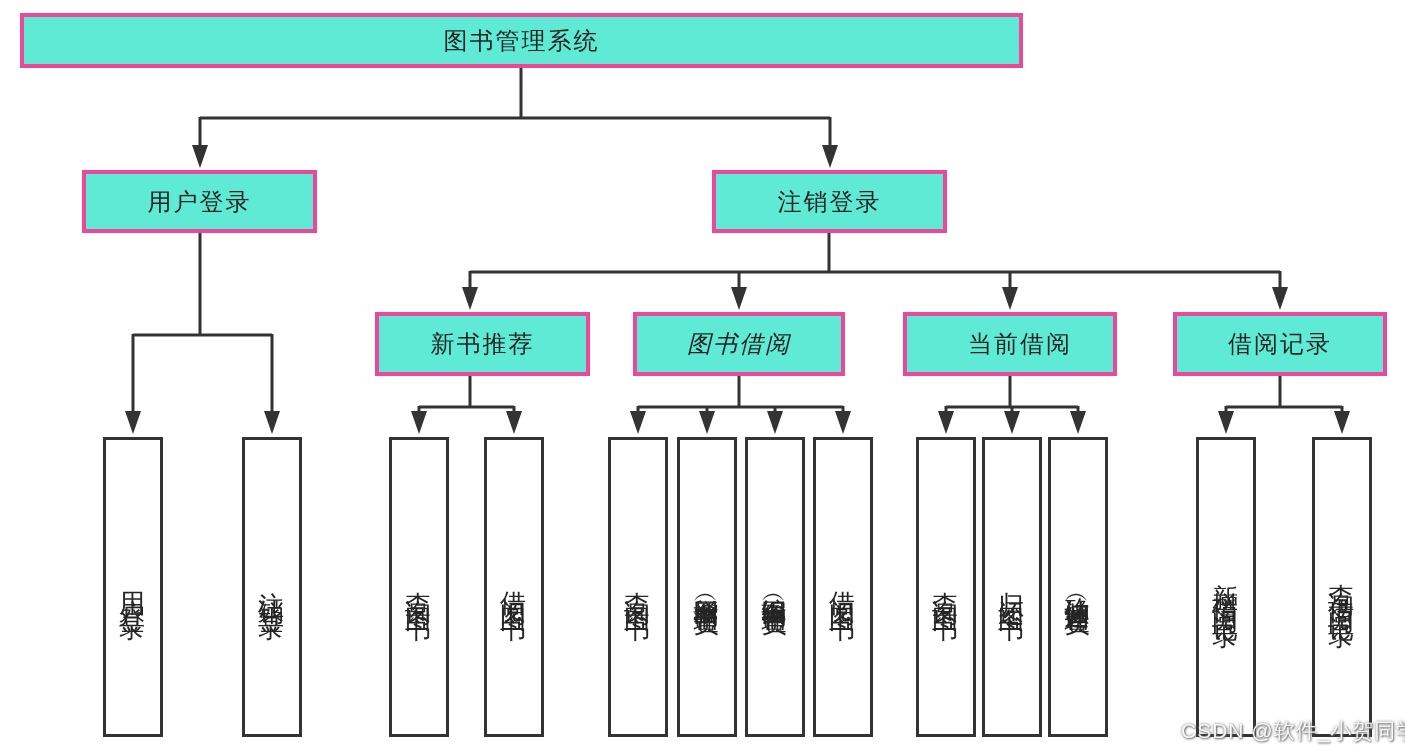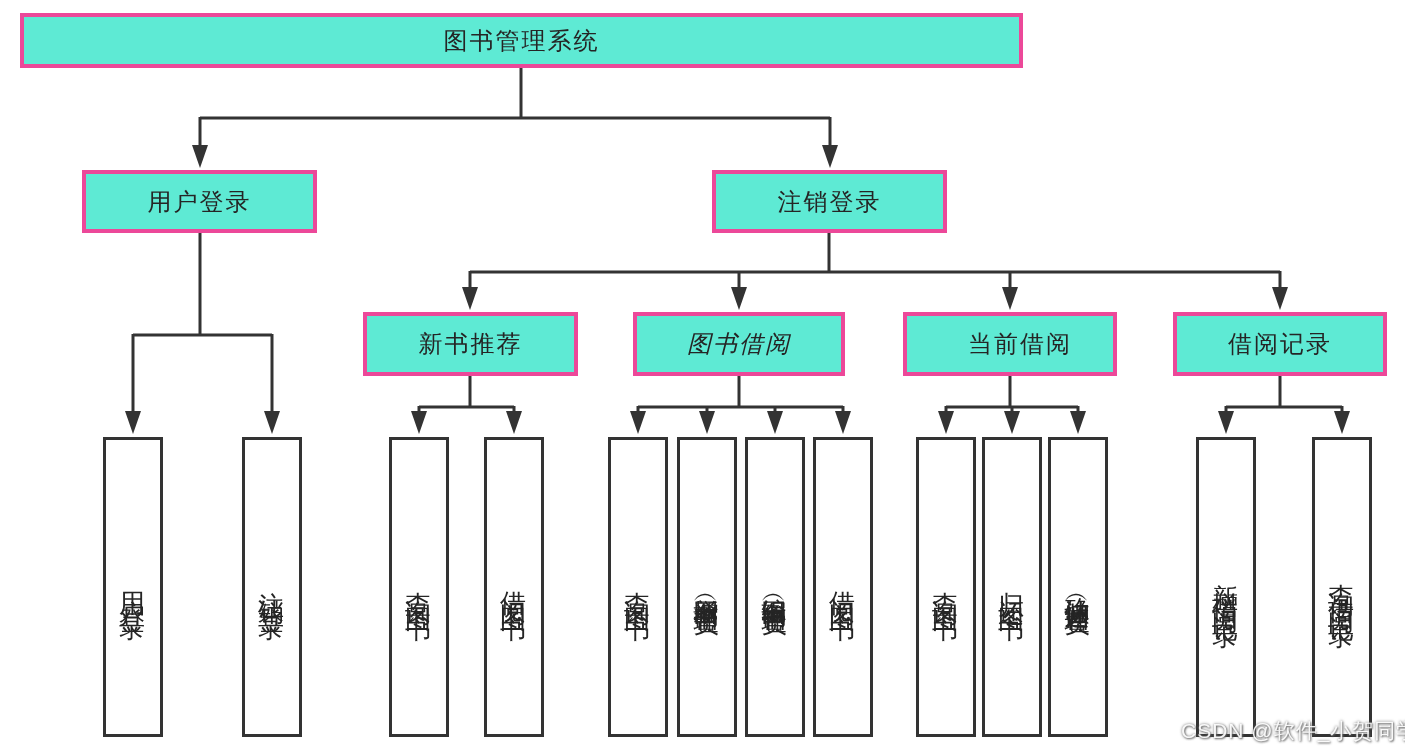--- a/index.html
+++ b/index.html
@@ -122,21 +122,21 @@
     <span>图书管理系统</span>
   </div>
 
   <div class="node node-l1" style="left:82px;">
     <span>用户登录</span>
   </div>
   <div class="node node-l1" style="left:712px;">
     <span>注销登录</span>
   </div>
 
-  <div class="node node-l2" style="left:363px;">
+  <div class="node node-l2" style="left:375px;">
     <span>新书推荐</span>
   </div>
   <div class="node node-l2" style="left:633px;width:212px;font-style:italic;">
     <span>图书借阅</span>
   </div>
   <div class="node node-l2" style="left:903px;width:214px;padding-left:20px;">
     <span>当前借阅</span>
   </div>
   <div class="node node-l2" style="left:1173px;width:214px;">
     <span>借阅记录</span>

